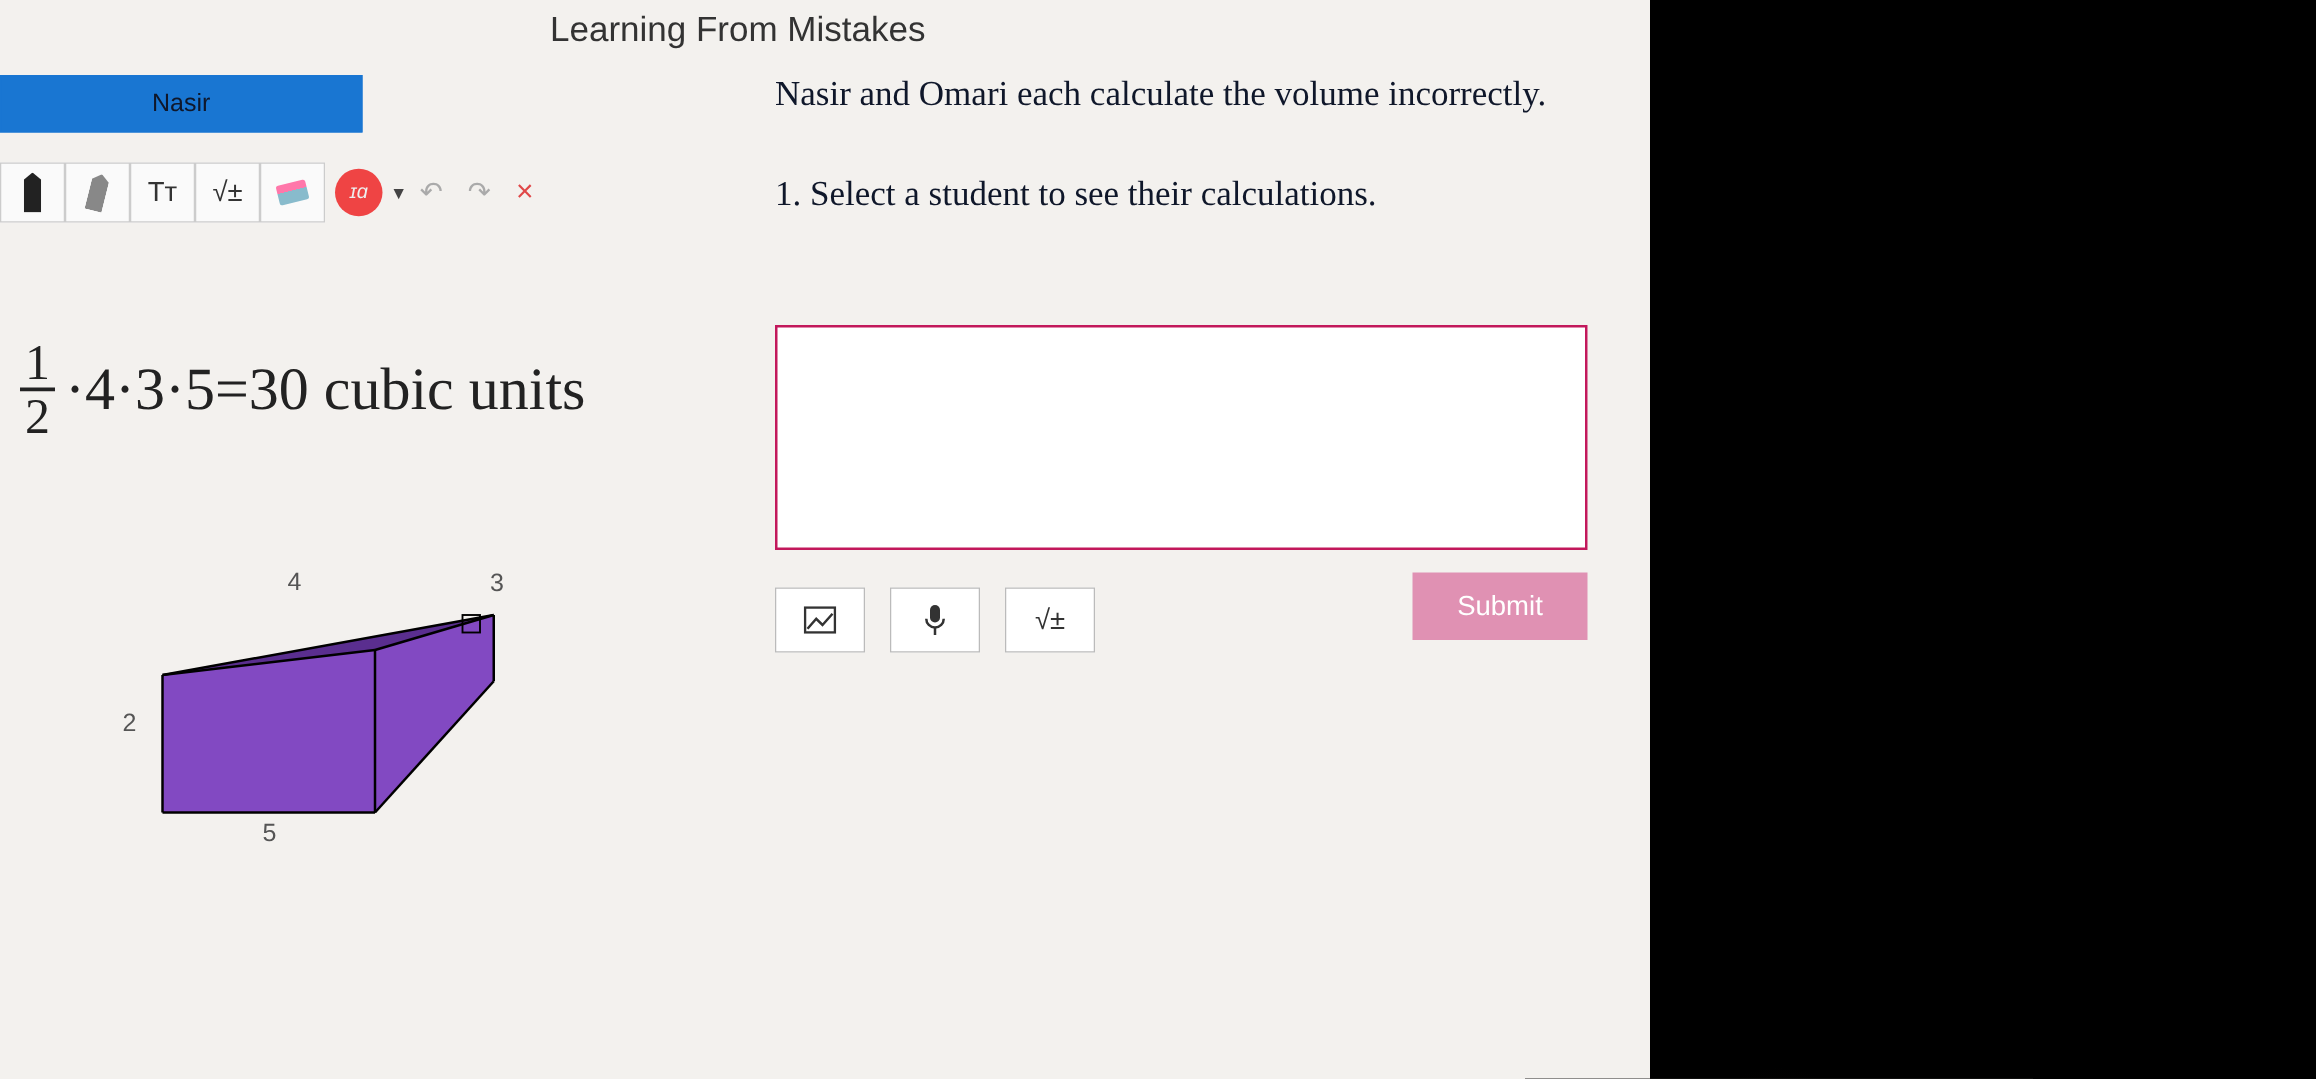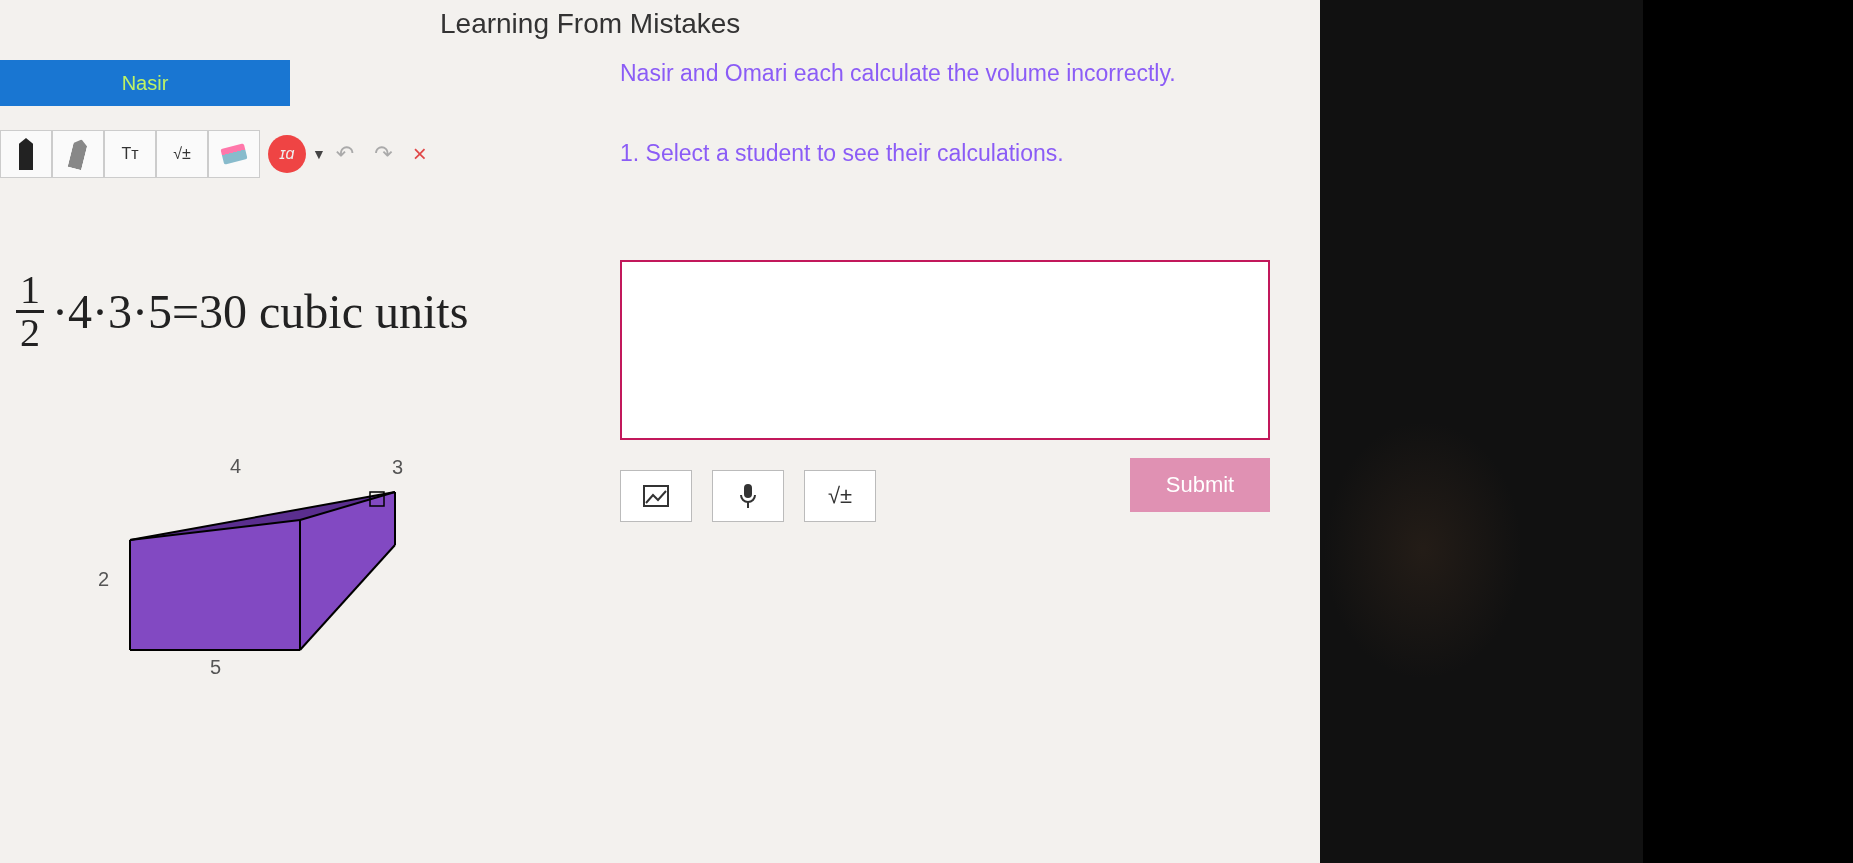--- a/index.html
+++ b/index.html
@@ -1,18 +1,18 @@
 <!DOCTYPE html>
 <html><head>
 <meta charset="utf-8">
 <style>
   * { box-sizing: border-box; margin: 0; padding: 0; }
   html, body { width: 1853px; height: 863px; font-family: Arial, Helvetica, sans-serif; background:#000; }
   .outer {
-    display:flex; width:1643px; height:863px;
+    display:flex; width:1643px; height:863px;align-items:center;
   }
   .screen {
     width:1320px; height:863px; background:#f3f1ee;
     position:relative; overflow:hidden;
   }
   .dark {
     flex:1; background:#111; position:relative;
   }
   .dark::after{
     content:""; position:absolute; right:120px; top:420px; width:200px; height:260px;
@@ -22,28 +22,28 @@
   .title {
     position:absolute; top:8px; left:440px; font-size:28px; color:#333; font-weight:400;
   }
   
   .tabs { position:absolute; top:60px; left:0; display:flex; }
   .tab {
     width:290px; height:46px; border:1px solid #ccc; background:#fff;
     display:flex; align-items:center; justify-content:center;
     font-size:20px; color:#444; cursor:pointer;
   }
-  .tab.active { background:#1976d2; color:#bef264; border-color:#1976d2; }
+  .tab.active { background:#1976d2; color:#0f172a; border-color:#1976d2; }
   
   .toolbar {
     position:absolute; top:130px; left:0; display:flex; align-items:center; gap:0;
   }
   .tbtn {
     width:52px; height:48px; border:1px solid #ccc; background:#fafafa;
-    display:flex; align-items:center; justify-content:center; font-size:16px; color:#333;
+    display:flex; align-items:center; justify-content:center; font-size:22px; color:#333;
     cursor:pointer;
   }
   .pen-dark { width:14px;height:32px;background:#222; clip-path:polygon(50% 0,100% 18%,100% 100%,0 100%,0 18%); }
   .pen-light { width:14px;height:30px;background:#888; clip-path:polygon(50% 0,100% 18%,100% 100%,0 100%,0 18%); transform:rotate(14deg); }
   .eraser { width:24px;height:16px; background:linear-gradient(#f7a,#f7a 40%,#8bc 40%,#8bc); transform:rotate(-14deg); border-radius:2px; }
   .color-dot {
     width:38px;height:38px;border-radius:50%;background:#ef4444; margin-left:8px;
     display:flex;align-items:center;justify-content:center;color:#eee;font-style:italic;font-size:16px;
   }
   .caret { margin-left:6px; font-size:14px; color:#444; }
@@ -59,21 +59,21 @@
   .frac { display:inline-flex; flex-direction:column; align-items:center; font-size:40px; }
   .frac .num { border-bottom:3px solid #222; padding:0 4px; }
   .frac .den { padding:0 4px; }
 
   
   .figure { position:absolute; top:440px; left:100px; width:330px; height:280px; }
   .figure svg { width:100%; height:100%; }
   .dimlabel { position:absolute; font-size:20px; color:#555; }
 
   
-  .qtext { position:absolute; left:620px; font-size:23px; color:#8b5cf6; }
+  .qtext { position:absolute; left:620px; font-size:28px; color:#0f172a;font-family:Liberation Serif, serif; }
   .ans-box {
     position:absolute; left:620px; top:260px; width:650px; height:180px;
     border:2px solid #c2185b; background:#fff;
   }
   .ans-tools {
     position:absolute; left:620px; top:470px; display:flex; gap:20px; align-items:center;
   }
   .ans-tool {
     width:72px; height:52px; border:1px solid #bbb; background:#fff;
     display:flex; align-items:center; justify-content:center; font-size:22px; color:#333;

